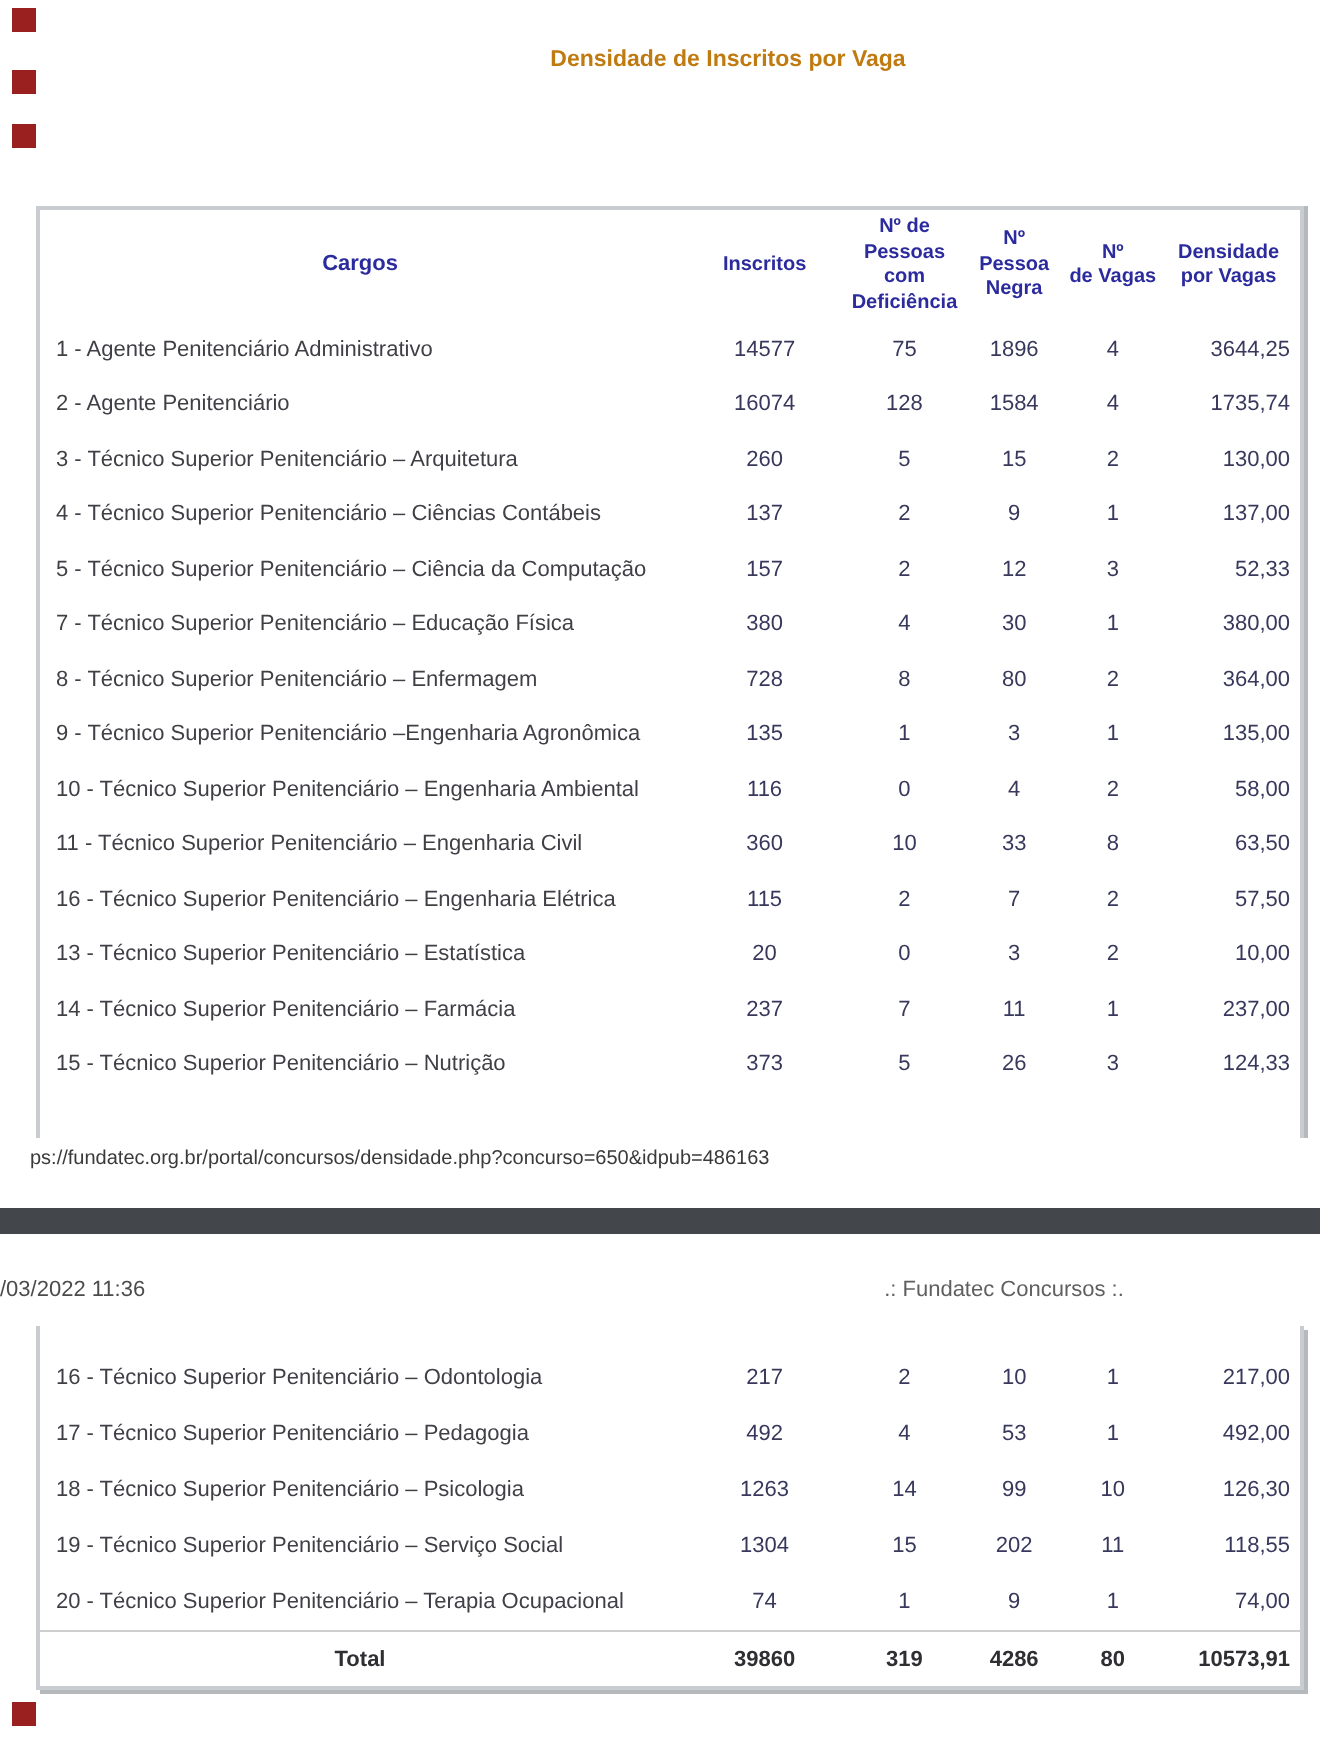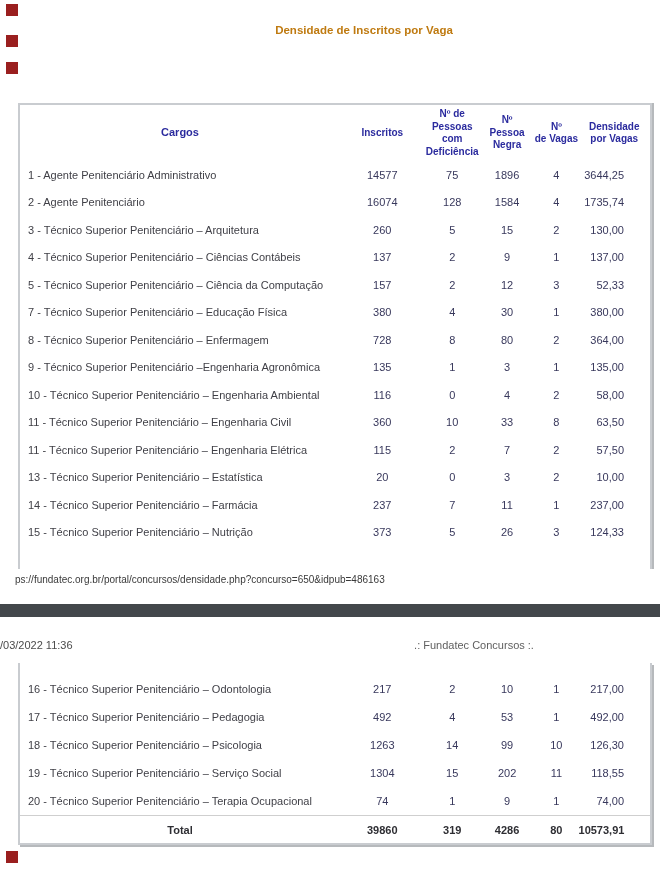--- a/index.html
+++ b/index.html
@@ -37,29 +37,29 @@
     height:52px;padding:2px 0;
   }
   thead th.cargos{font-size:11px;}
 
   tbody td{
     height:27.5px;padding:0;font-size:11px;color:#38385c;
     text-align:center;vertical-align:middle;white-space:nowrap;overflow:hidden;
   }
   #tbl2 tbody td{height:28px;}
   td.cargo{text-align:left;padding-left:8px;color:#3f3f46;}
-  td.dens{text-align:right;padding-right:26px;}
+  td.dens{text-align:right;padding-right:5px;}
   tr.total td{font-weight:bold;color:#2e2e33;border-top:1px solid #cfcfcf;}
   tr.total td.cargo{text-align:center;padding-left:0;color:#2e2e33;}
 
   
   #url{position:absolute;left:1px;top:574px;font-size:10px;color:#3a3a3a;white-space:nowrap;margin-left:14px;}
   #band{position:absolute;left:0;top:604px;width:660px;height:13px;background:#43474b;}
   #p2date{position:absolute;left:0;top:639px;font-size:11px;color:#4b4b4b;white-space:nowrap;}
-  #p2site{position:absolute;left:412px;top:639px;width:124px;text-align:center;font-size:11px;color:#5f5f5f;white-space:nowrap;}
+  #p2site{position:absolute;left:440px;top:639px;width:124px;text-align:center;font-size:11px;color:#5f5f5f;white-space:nowrap;}
 </style>
 </head>
 <body>
 
 <div class="red-mark m1"></div>
 <div class="red-mark m2"></div>
 <div class="red-mark m3"></div>
 <div class="red-mark m4"></div>
 
 <div id="title">Densidade de Inscritos por Vaga</div>
@@ -165,21 +165,21 @@
         </tr>
         <tr>
           <td class="cargo">11 - Técnico Superior Penitenciário – Engenharia Civil</td>
           <td>360</td>
           <td>10</td>
           <td>33</td>
           <td>8</td>
           <td class="dens">63,50</td>
         </tr>
         <tr>
-          <td class="cargo">11 - Técnico Superior Penitenciário – Engenharia Elétrica</td>
+          <td class="cargo">16 - Técnico Superior Penitenciário – Engenharia Elétrica</td>
           <td>115</td>
           <td>2</td>
           <td>7</td>
           <td>2</td>
           <td class="dens">57,50</td>
         </tr>
         <tr>
           <td class="cargo">13 - Técnico Superior Penitenciário – Estatística</td>
           <td>20</td>
           <td>0</td>

